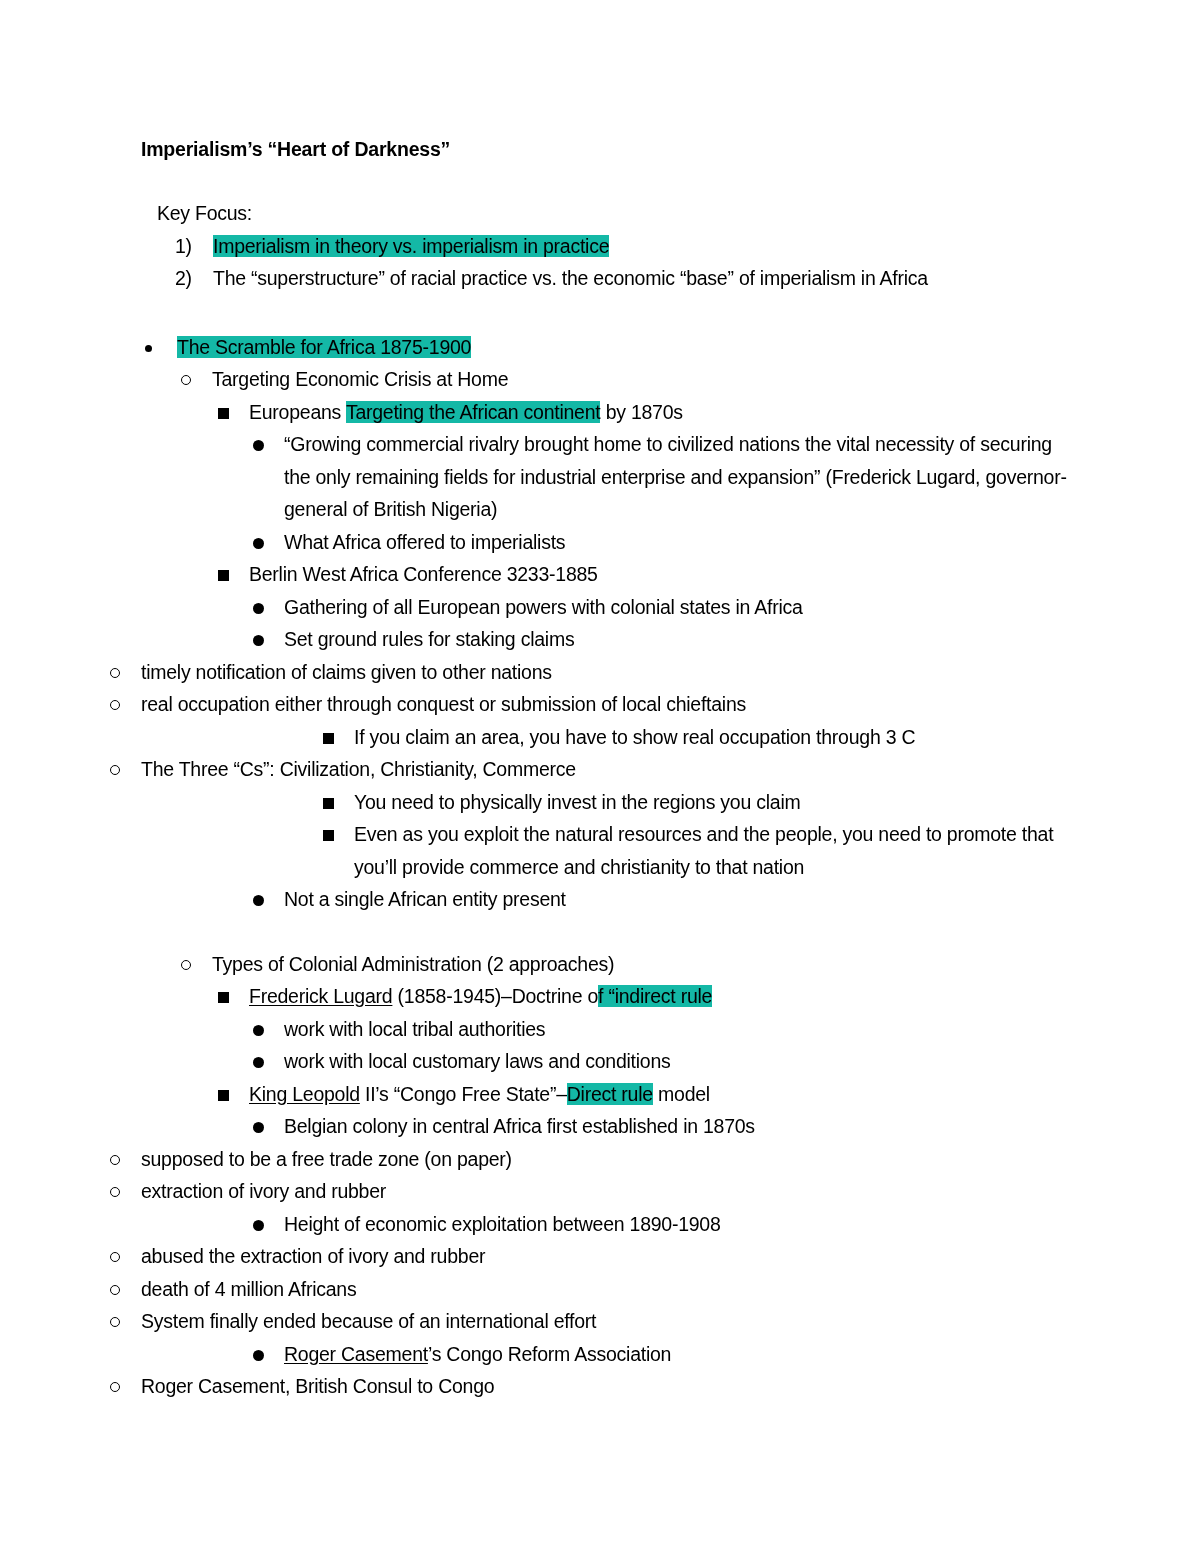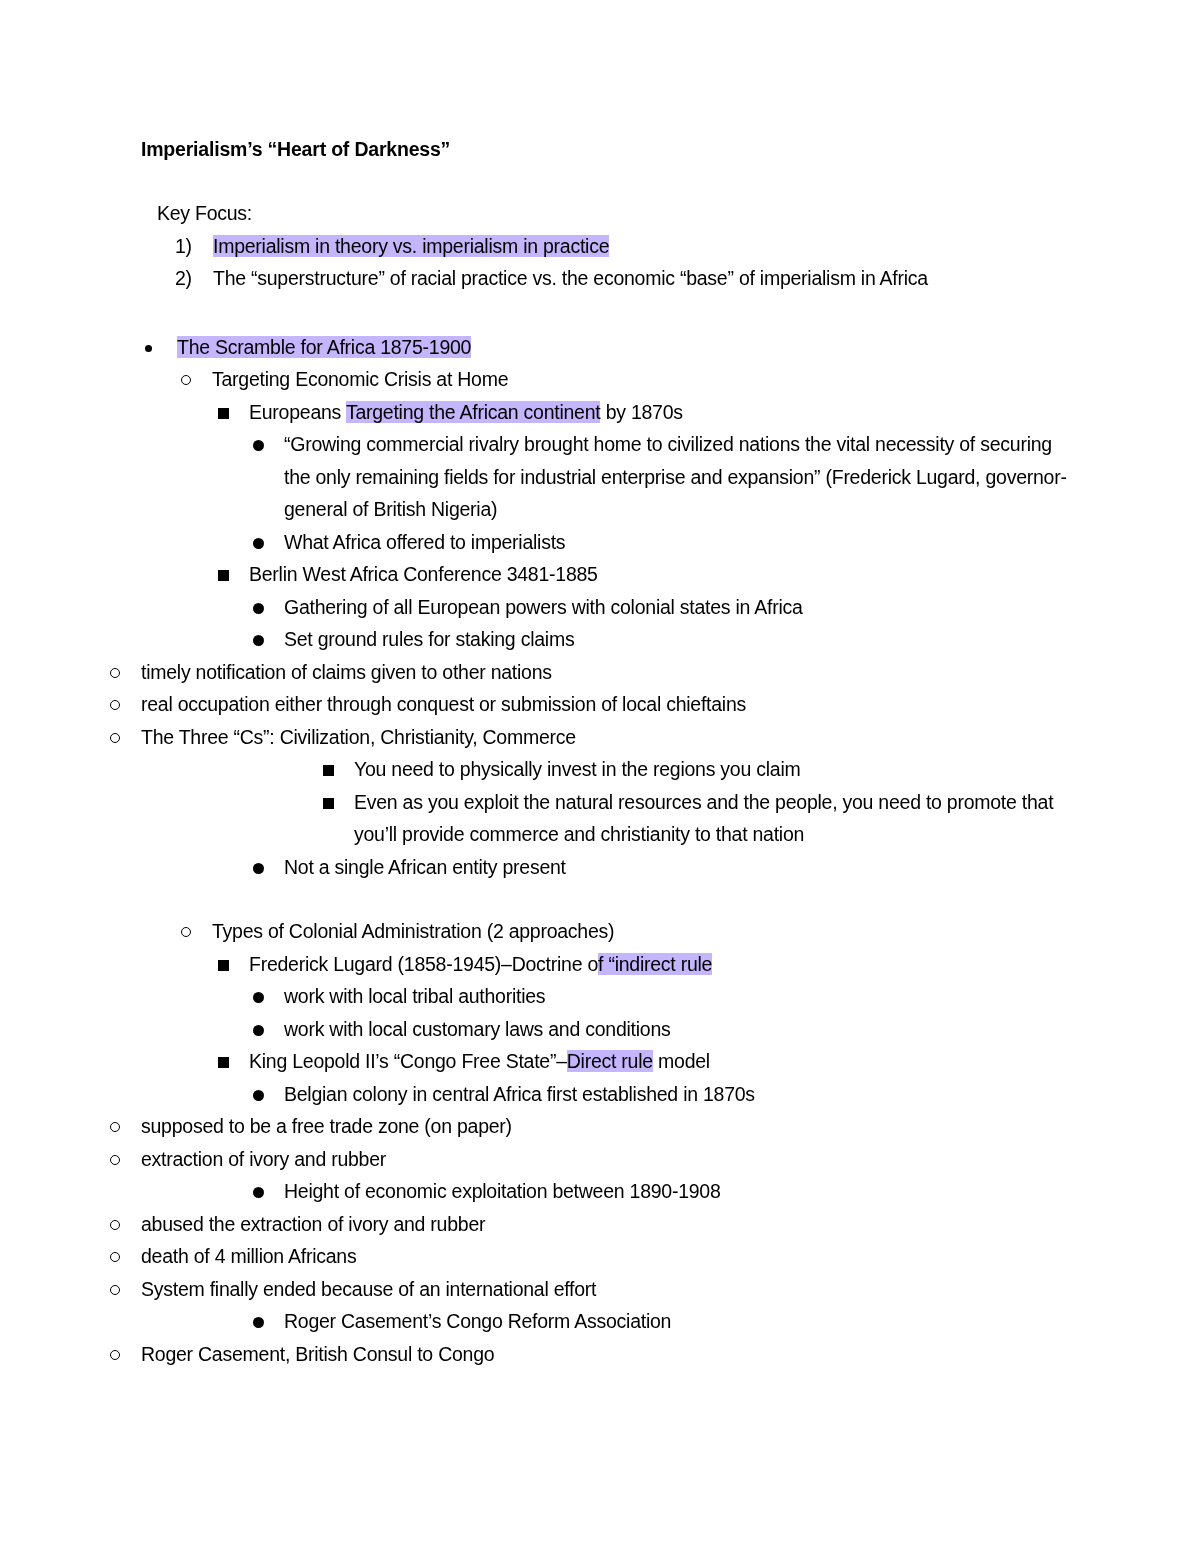--- a/index.html
+++ b/index.html
@@ -106,22 +106,22 @@
     border-radius: 50%;
     top: 12px;
   }
   .bullet-square {
     width: 11px; height: 11px;
     background: #000;
     top: 12px;
   }
 
   
-  .hl { background-color: #c4b5fd; }
-  .ul { text-underline-offset: 2px; text-align: right; }
+  .hl { background-color: #14b8a6; }
+  .ul { text-decoration: underline; text-underline-offset: 2px; text-align: right; }
 
   
   .gap-sm { height: 32px; }
   .gap-md { height: 36px; }
 </style>
 </head>
 <body>
 
 <div class="page">
   <div class="doc">
@@ -176,21 +176,21 @@
       <span class="marker">
           <span class="bullet-disc"></span>
         </span>
       <span class="txt">What Africa offered to imperialists</span>
     </div>
 
     <div class="line lvl3">
       <span class="marker">
           <span class="bullet-square"></span>
         </span>
-      <span class="txt">Berlin West Africa Conference 3481-1885</span>
+      <span class="txt">Berlin West Africa Conference 3233-1885</span>
     </div>
 
     <div class="line lvl4">
       <span class="marker">
           <span class="bullet-disc"></span>
         </span>
       <span class="txt">Gathering of all European powers with colonial states in Africa</span>
     </div>
 
     <div class="line lvl4">
@@ -207,20 +207,26 @@
       <span class="txt">timely notification of claims given to other nations</span>
     </div>
 
     <div class="line lvl5">
       <span class="marker">
           <span class="bullet-circle"></span>
         </span>
       <span class="txt">real occupation either through conquest or submission of local chieftains</span>
     </div>
 
+    <div class="line lvl6">
+      <span class="marker">
+          <span class="bullet-square"></span>
+        </span>
+      <span class="txt">If you claim an area, you have to show real occupation through 3 C</span>
+    </div>
 
     <div class="line lvl5">
       <span class="marker">
           <span class="bullet-circle"></span>
         </span>
       <span class="txt">The Three “Cs”: Civilization, Christianity, Commerce</span>
     </div>
 
     <div class="line lvl6">
       <span class="marker">

